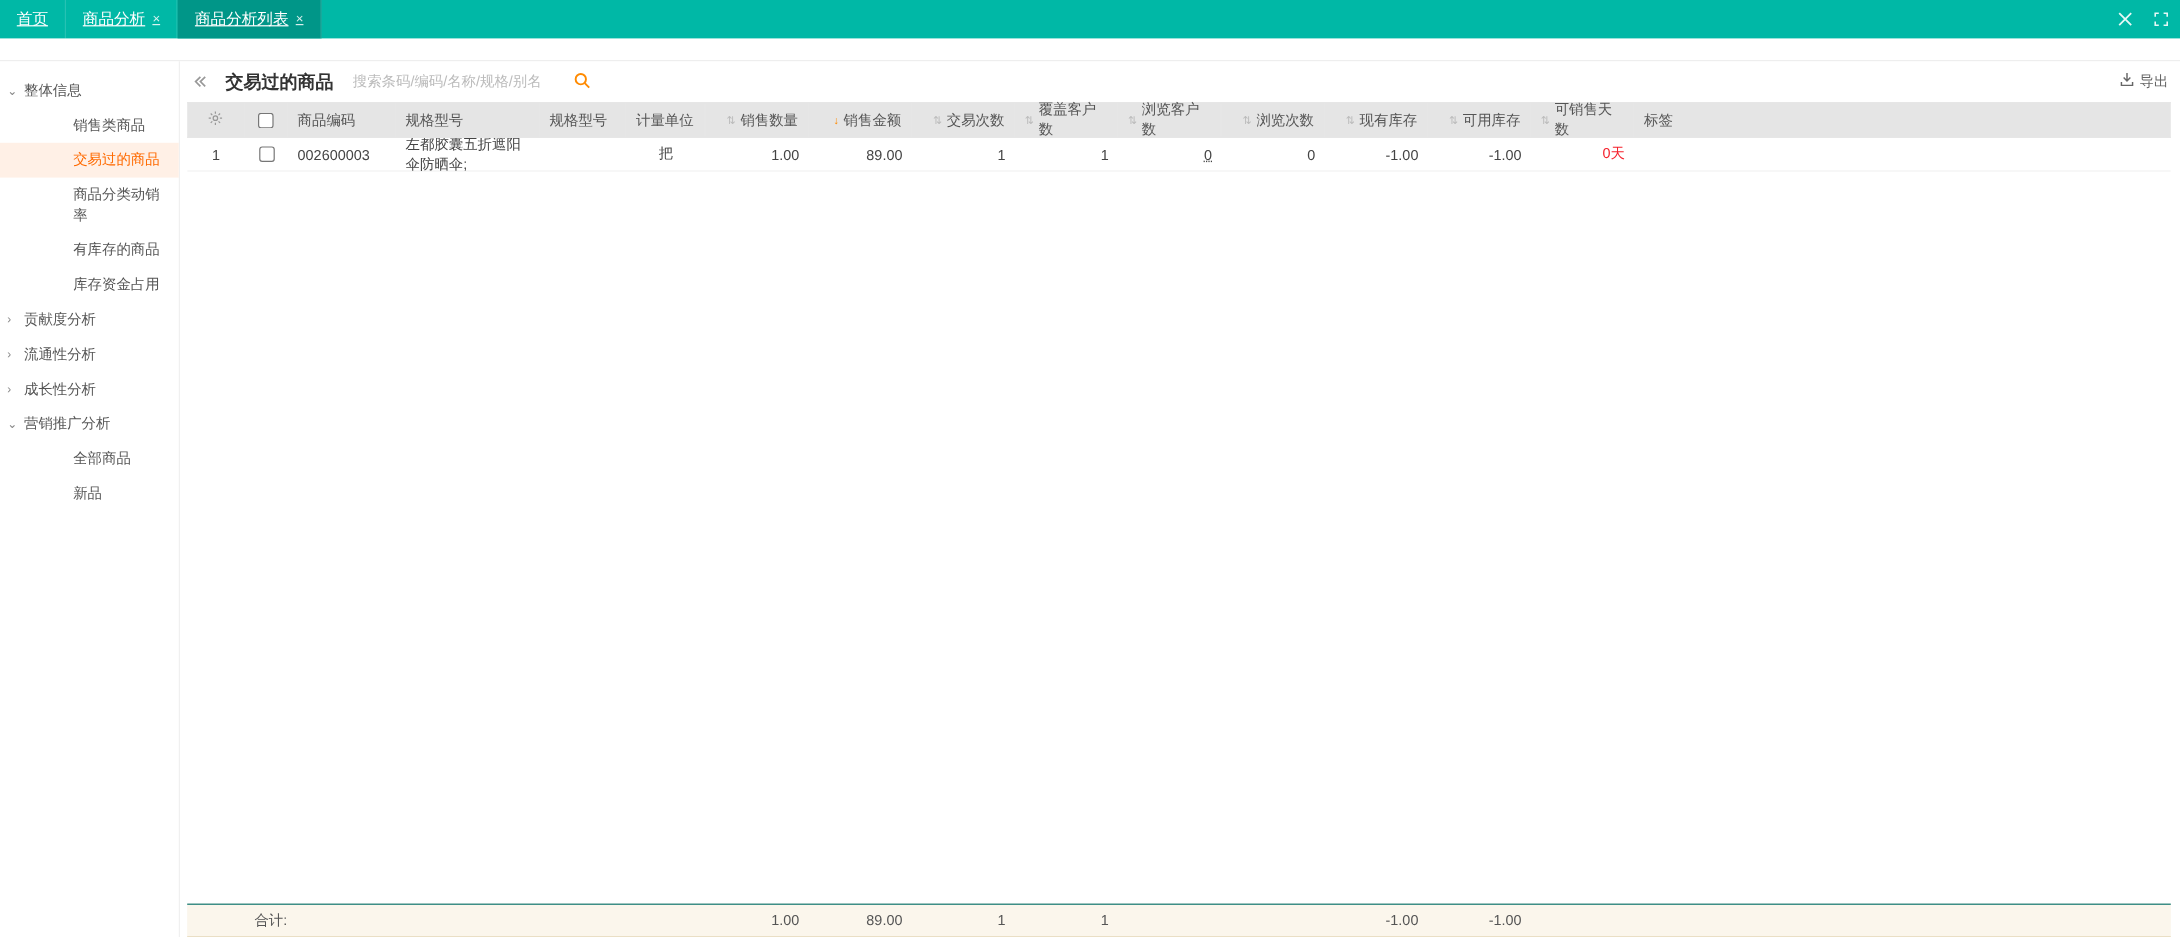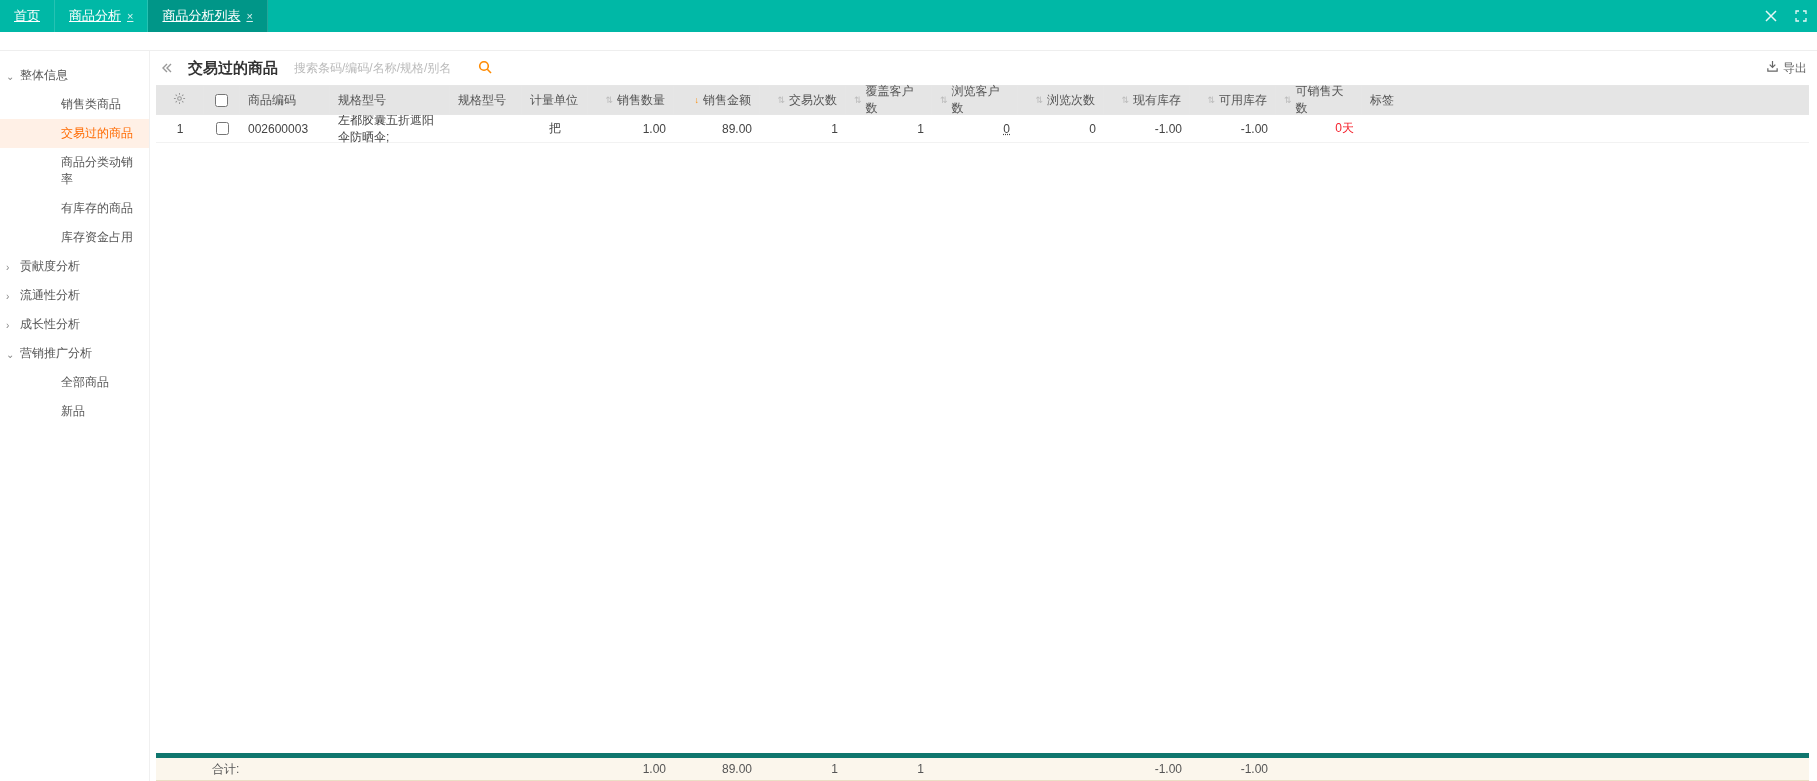--- a/index.html
+++ b/index.html
@@ -53,21 +53,21 @@
 .th-check input { vertical-align: middle; }
 
 .tbody { flex: 1; overflow: auto; }
 .trow { display: flex; height: 28px; border-bottom: 1px solid #f2f2f2; align-items: stretch; }
 .td { display: flex; align-items: center; padding: 0 8px; color: #444; }
 .td.num { justify-content: flex-end; }
 .td.center { justify-content: center; }
 .td .ulink { text-decoration: underline dotted; cursor: pointer; }
 .td .red { color: #f5222d; }
 
-.tfooter { display: flex; height: 28px; background: #fbf6ec; border-top: 5px solid #0f766e; border-bottom: 1px solid #eadfc5; }
+.tfooter { display: flex; height: 28px; background: #fbf6ec; border-top: 1px solid #0f766e; border-bottom: 1px solid #eadfc5; }
 .tfooter .td { color: #555; }
 
 
 .c-idx    { width: 48px; justify-content: center; }
 .c-chk    { width: 36px; justify-content: center; }
 .c-code   { width: 90px; }
 .c-name   { width: 120px; }
 .c-spec   { width: 72px; }
 .c-unit   { width: 66px; }
 .c-qty    { width: 86px; }

